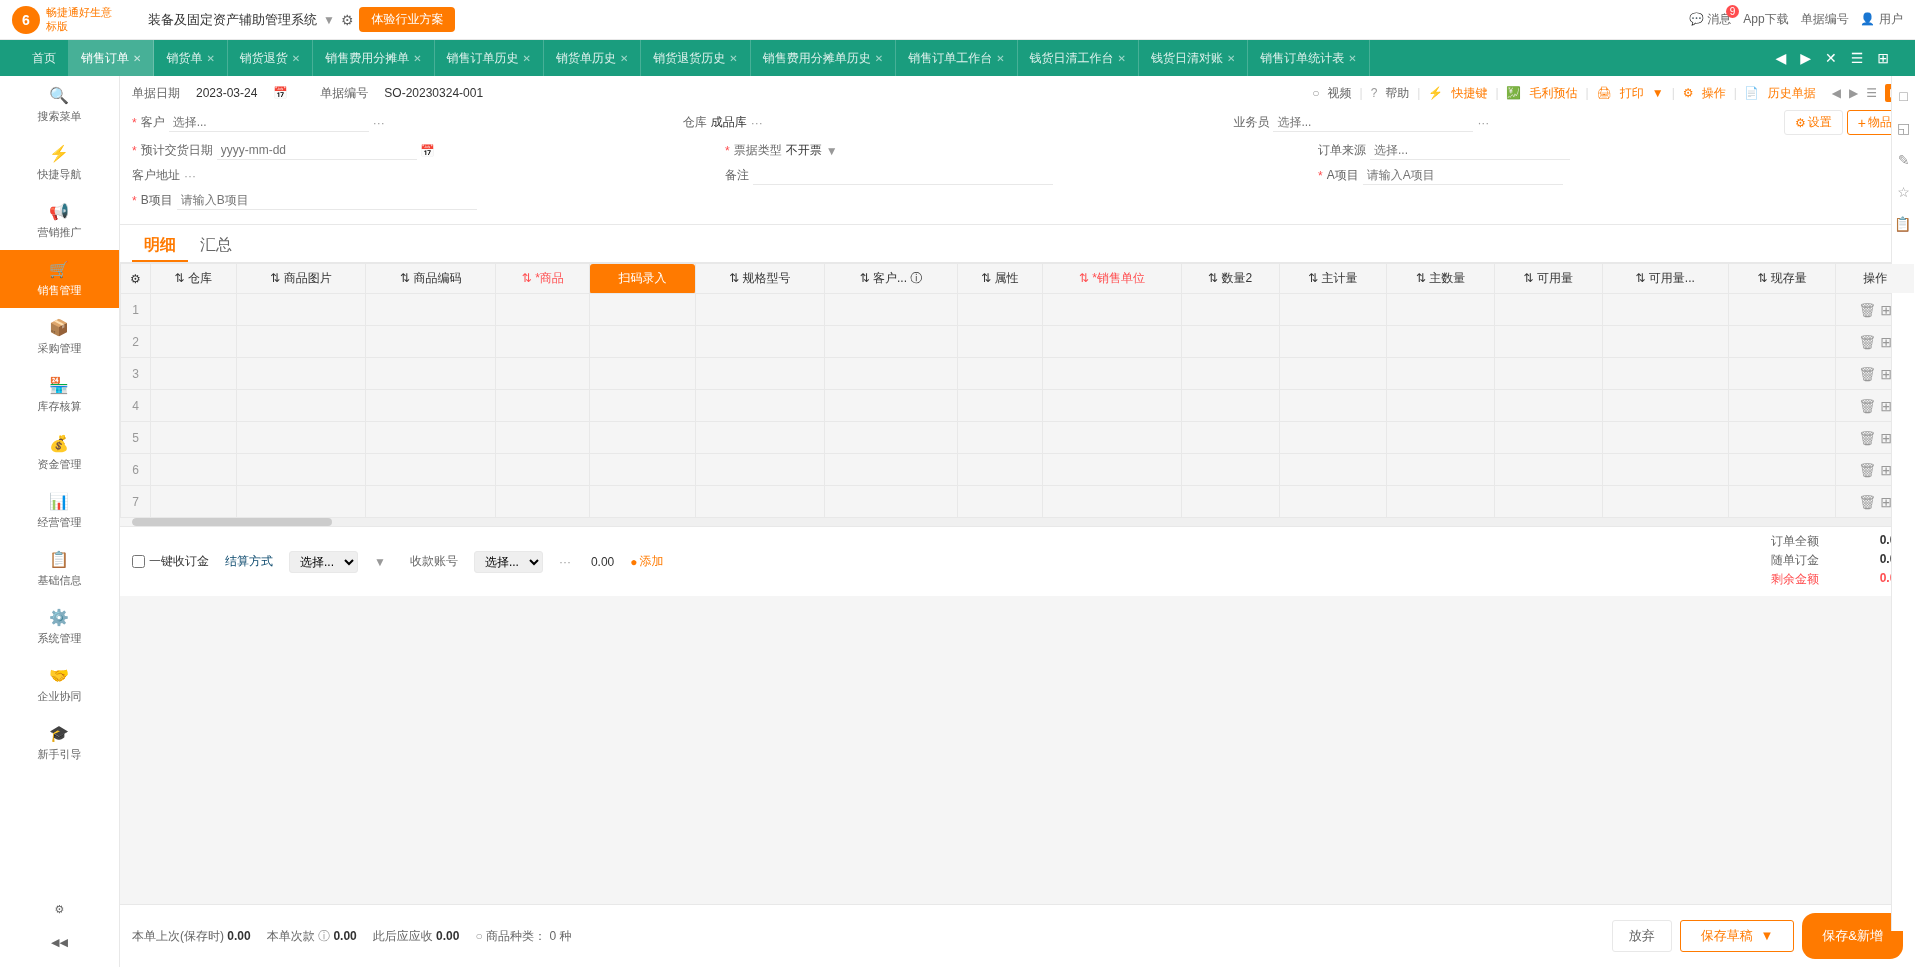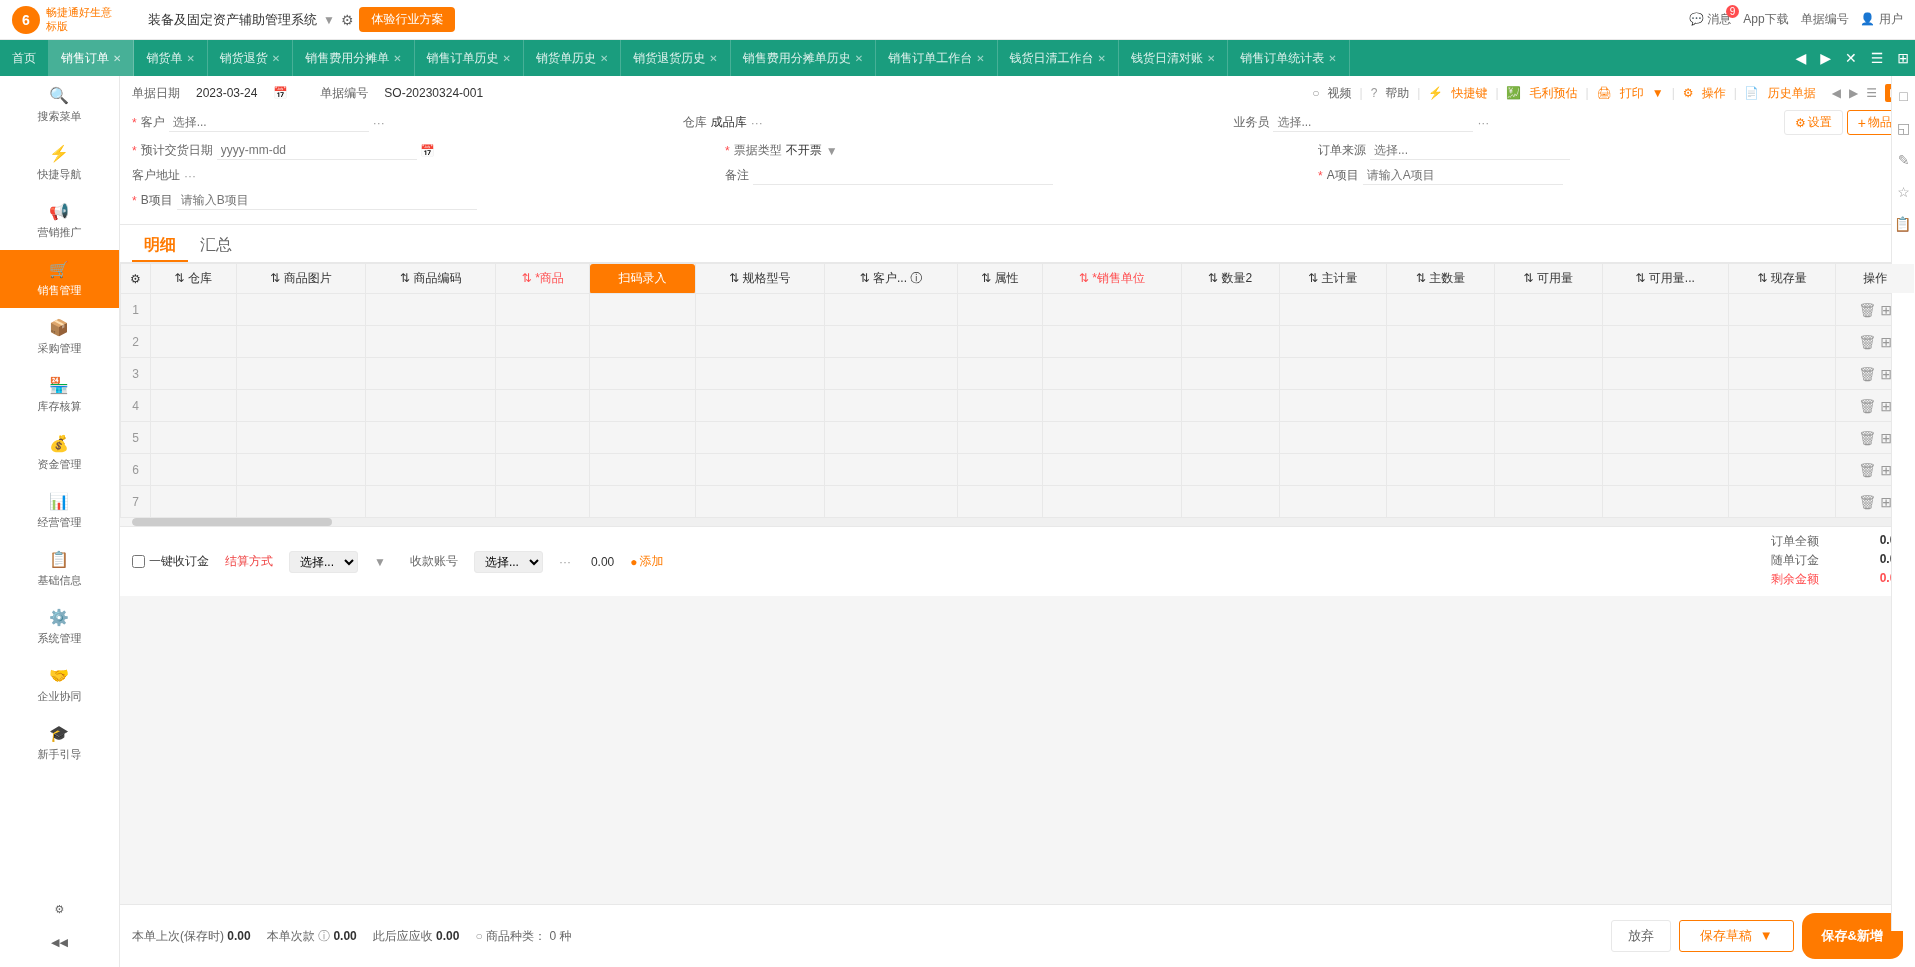--- a/index.html
+++ b/index.html
@@ -13,21 +13,21 @@
     .logo-text { font-size: 11px; color: #ff7a00; line-height: 1.2; }
     .app-title { font-size: 13px; color: #333; margin-left: 8px; }
     .app-title-area { display: flex; align-items: center; gap: 6px; }
     .top-bar-right { display: flex; align-items: center; gap: 12px; font-size: 12px; color: #666; }
     .badge-btn { position: relative; cursor: pointer; }
     .badge { position: absolute; top: -6px; right: -8px; background: #ff4d4f; color: white; font-size: 10px; border-radius: 8px; padding: 1px 4px; }
     .btn-orange { background: #ff7a00; color: white; border: none; border-radius: 4px; padding: 4px 12px; cursor: pointer; font-size: 12px; }
     .gear-icon { color: #666; cursor: pointer; font-size: 14px; }
 
     
-    .nav-tabs { height: 36px; background: #1a9d7e; display: flex; align-items: center; overflow: hidden; padding: 0 0; }
+    .nav-tabs { height: 36px; background: #1a9d7e; display: flex; align-items: center; overflow: hidden; padding: 0 20px; }
     .nav-tab { height: 36px; padding: 0 12px; display: flex; align-items: center; color: rgba(255,255,255,0.85); font-size: 12px; cursor: pointer; white-space: nowrap; border-right: 1px solid rgba(255,255,255,0.2); }
     .nav-tab.active { background: rgba(255,255,255,0.2); color: white; }
     .nav-tab .close-x { margin-left: 4px; opacity: 0.7; font-size: 10px; }
     .nav-arrows { display: flex; align-items: center; gap: 2px; margin-left: auto; }
     .nav-arrow { color: white; cursor: pointer; padding: 2px 6px; font-size: 14px; }
 
     
     .main-layout { display: flex; height: calc(100vh - 76px); }
     
     
@@ -65,21 +65,21 @@
     .add-btn { color: #ff7a00; cursor: pointer; display: flex; align-items: center; gap: 2px; }
     .summary-row { display: flex; justify-content: space-between; gap: 34px; margin-bottom: 2px; }
 
     
     .action-bar { position: absolute; bottom: 0; right: 0; left: 120px; background: #fff; border-top: 1px solid #e8e8e8; padding: 8px 12px; display: flex; align-items: center; justify-content: space-between; }
     .action-bar-left { display: flex; gap: 16px; font-size: 12px; color: #666; }
     .action-bar-right { display: flex; align-items: center; gap: 8px; }
 
     .btn-discard { border: 1px solid #e8e8e8; background: white; color: #666; padding: 6px 16px; border-radius: 3px; cursor: pointer; font-size: 13px; }
     .btn-save-draft { border: 1px solid #ff7a00; background: white; color: #ff7a00; padding: 6px 20px; border-radius: 3px; cursor: pointer; font-size: 13px; }
-    .btn-save-new { background: #ff7a00; color: white; border: none; padding: 14px 20px; border-radius: 13px; cursor: pointer; font-size: 13px; font-weight: bold; }
+    .btn-save-new { background: #ff7a00; color: white; border: none; padding: 14px 20px; border-radius: 13px; cursor: pointer; font-size: 13px; }
 
     
     .right-panel { position: absolute; right: 0; top: 76px; width: 24px; background: #fff; border-left: 1px solid #e8e8e8; display: flex; flex-direction: column; align-items: center; padding: 8px 0; gap: 8px; height: calc(100vh - 76px - 36px); }
     .right-panel-icon { color: #999; cursor: pointer; font-size: 14px; padding: 4px; }
 
     .scrollbar-container { height: 8px; background: #f0f0f0; margin: 0 12px; border-radius: 4px; overflow: hidden; }
     .scrollbar-thumb { height: 8px; width: 200px; background: #ccc; border-radius: 4px; }
 
     .table-wrapper { overflow: auto; max-height: calc(100vh - 340px); }
   </style>
@@ -519,21 +519,21 @@
 
     <div class="scrollbar-container">
       <div class="scrollbar-thumb"></div>
     </div>
 
     <div class="bottom-bar">
       <div class="bottom-checkbox">
         <input type="checkbox" style="">
         <span>一键收订金</span>
       </div>
-      <span style="color:#ef4444;">结算方式</span>
+      <span style="color:#0c4a6e;">结算方式</span>
       <select class="bottom-select">
         <option>选择...</option>
       </select>
       <span style="color:#999;">▼</span>
       <span style="color:#666;margin-left:8px;">收款账号</span>
       <select class="bottom-select">
         <option>选择...</option>
       </select>
       <span class="dots">···</span>
       <span style="color:#333;margin-left:4px;">0.00</span>

